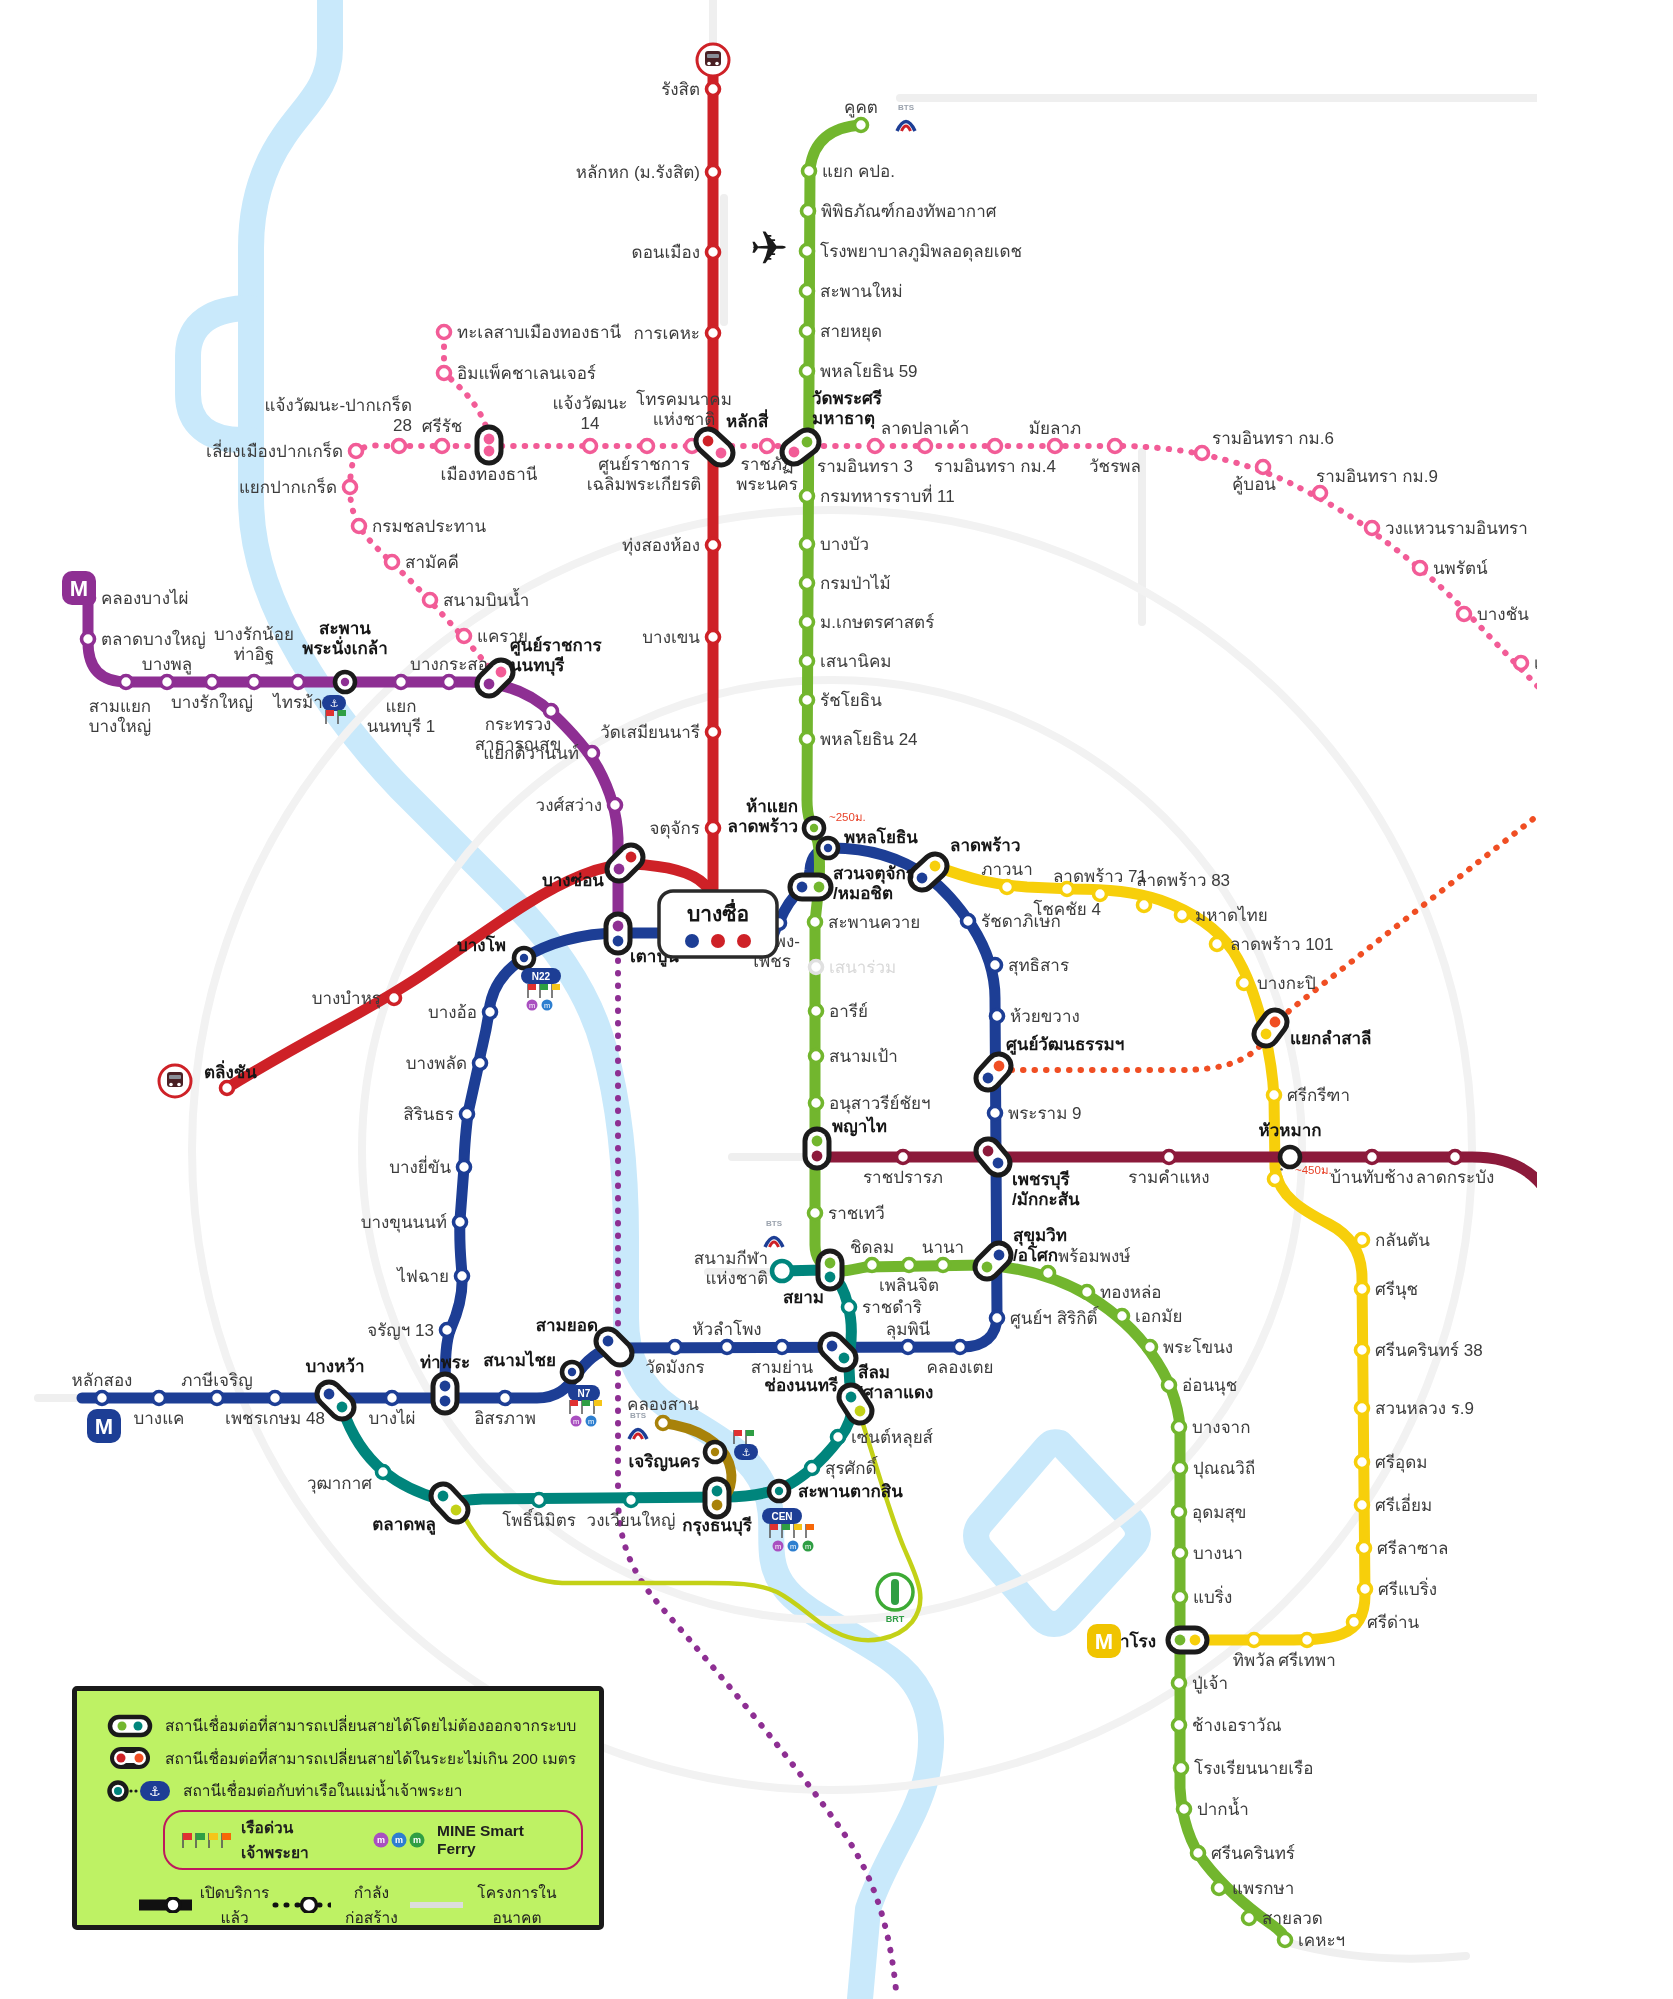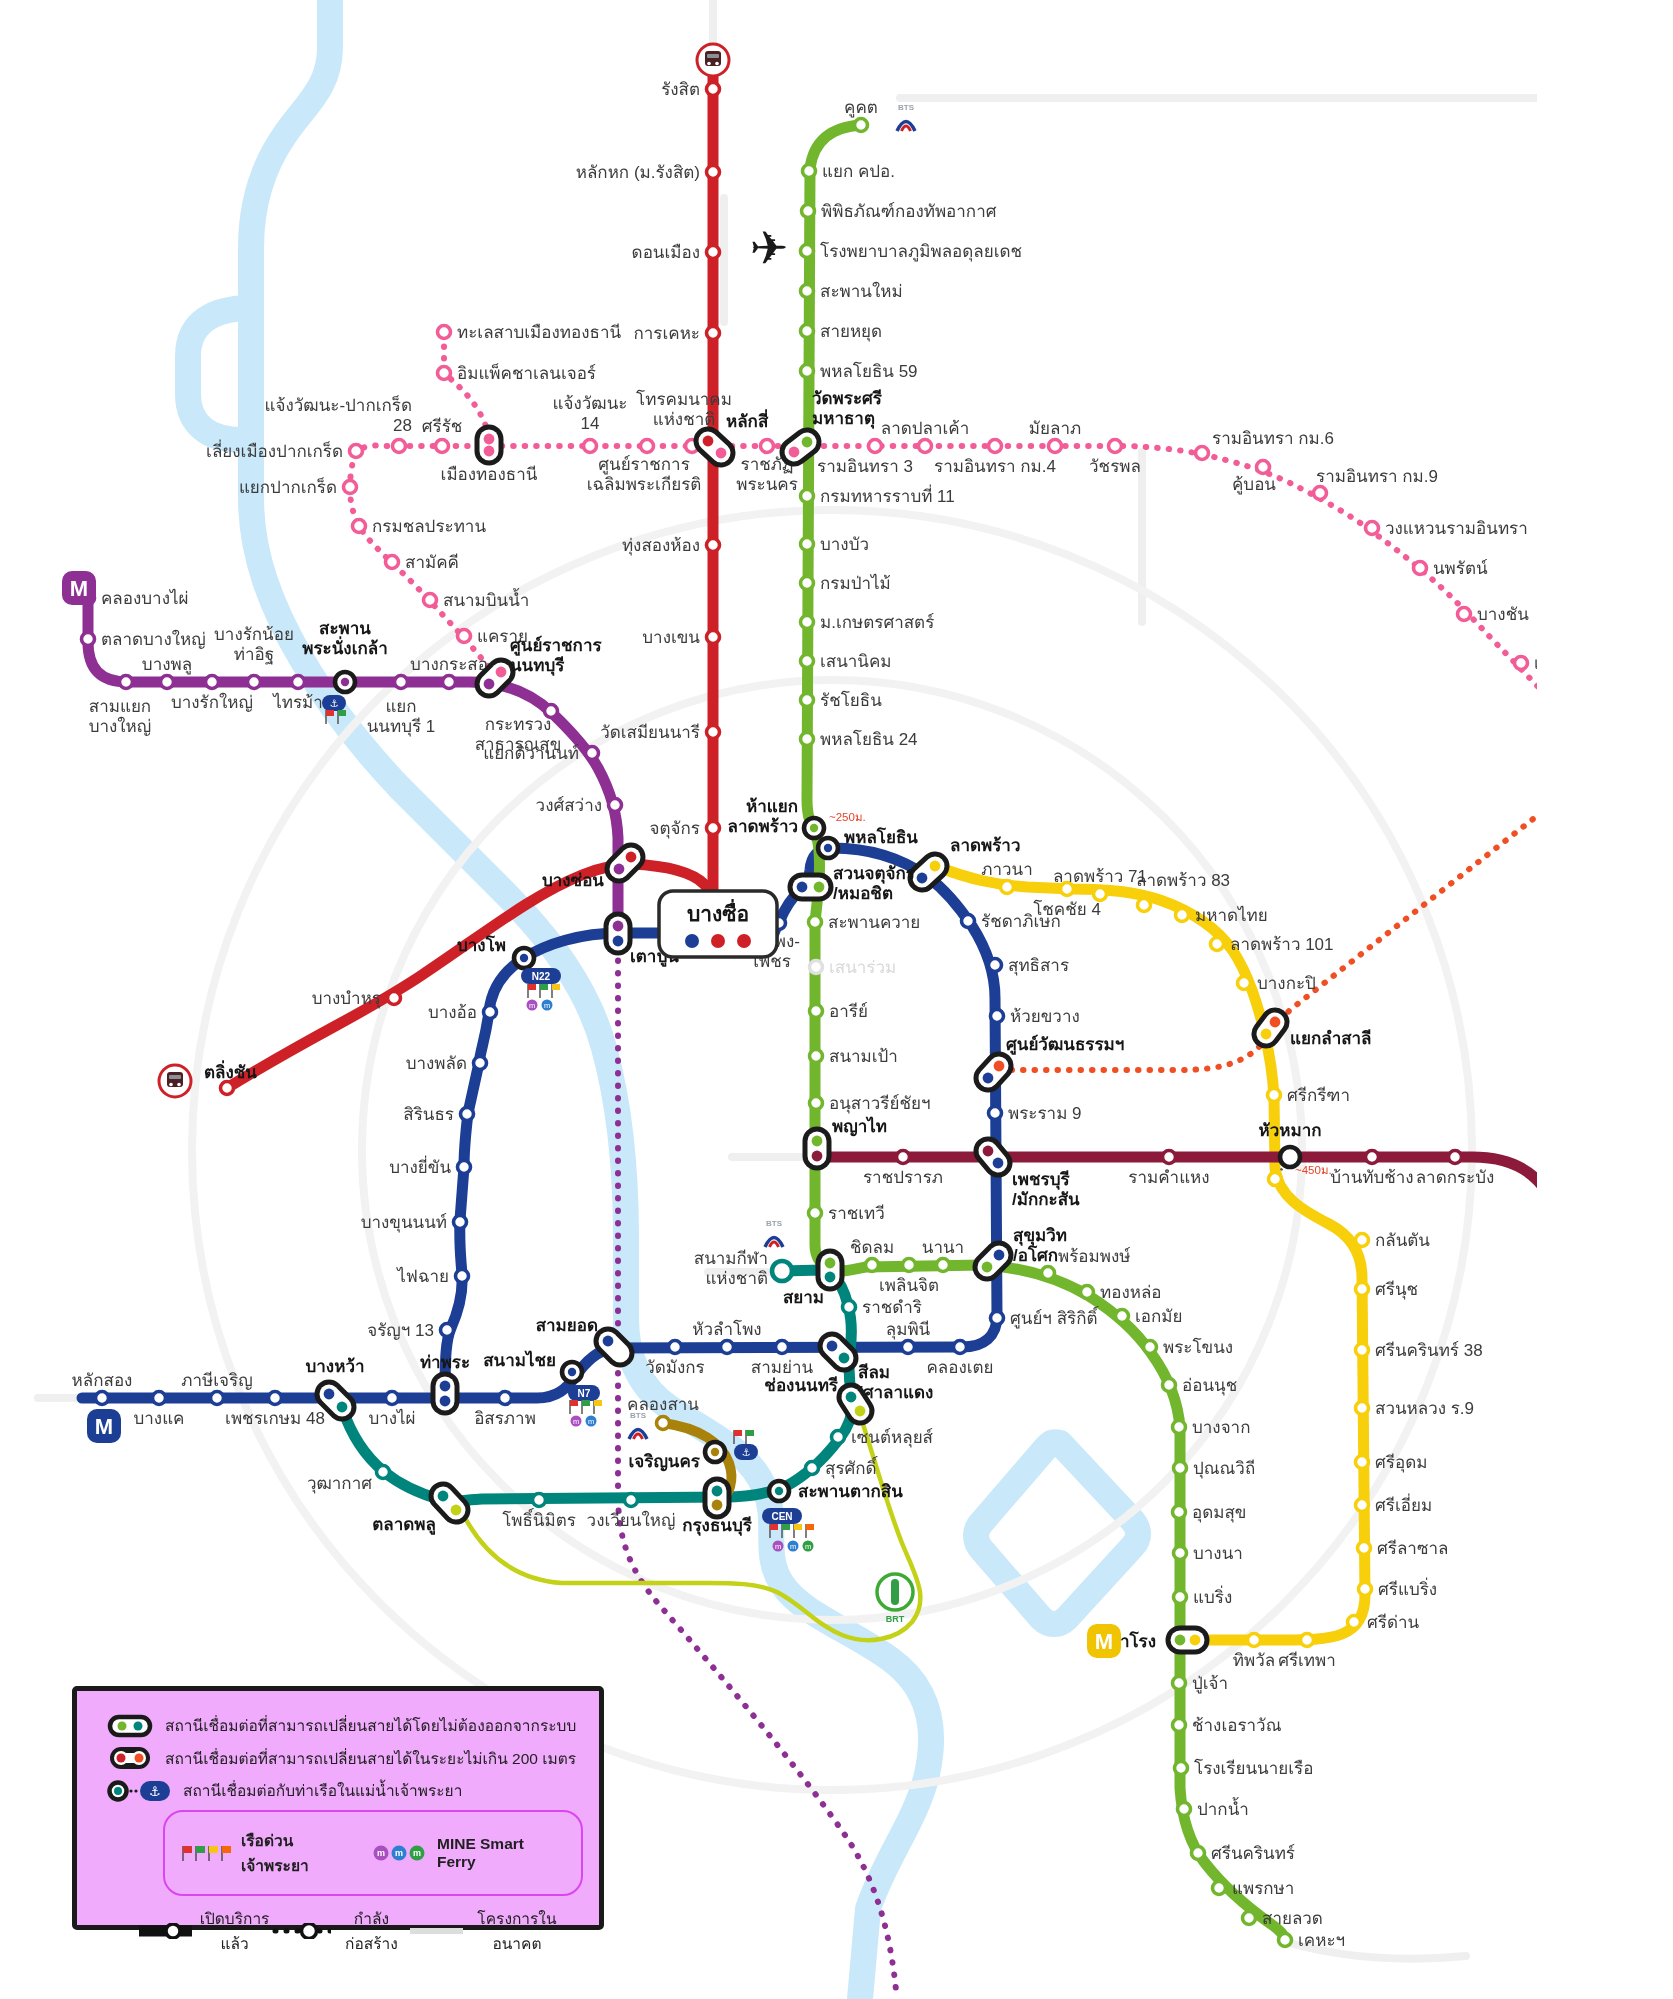--- a/index.html
+++ b/index.html
@@ -1,25 +1,25 @@
 <!DOCTYPE html>
 <html><head>
 <meta charset="utf-8">
 <style>
   html,body{margin:0;padding:0;background:#fff;}
   .stage{position:relative;width:1505px;height:1999px;background:#fff;overflow:hidden;
          font-family:"Liberation Sans",sans-serif;margin-left:32px;}
   svg text{font-family:"Liberation Sans","DejaVu Sans",sans-serif;}
   .legend{position:absolute;left:40px;top:1686px;width:532px;height:244px;box-sizing:border-box;
-          background:#f0abfc;border:5px solid #1a1a1a;border-radius:5px;padding:22px 16px 14px 30px;
+          background:#bef264;border:5px solid #1a1a1a;border-radius:5px;padding:22px 16px 14px 30px;
           font-size:15.5px;color:#1f1f1f;z-index:5;}
   .lg-row{display:flex;align-items:center;gap:12px;margin-bottom:7px;}
   .lg-row svg{flex:0 0 auto;}
-  .lg-ferry{display:flex;align-items:center;gap:10px;border:2px solid #d946ef;border-radius:20px;
-            padding:16px 14px;margin:6px 0 10px 56px;width:fit-content;font-weight:bold;}
+  .lg-ferry{display:flex;align-items:center;gap:10px;border:2px solid #be185d;border-radius:20px;
+            padding:3px 14px;margin:6px 0 10px 56px;width:fit-content;font-weight:bold;}
   .lg-status{display:flex;justify-content:space-between;margin:10px 18px 0 28px;text-align:center;}
   .lg-status .item{display:flex;flex-direction:row;align-items:center;gap:6px;}
 </style>
 </head>
 <body>
 
 <div class="stage">
   <svg id="map-svg" viewBox="0 0 1673 1999" width="1673" height="1999">
       <path d="M 298 -10 L 298 48 C 298 88 272 106 252 136 C 230 168 219 205 219 248 L 219 498 C 219 556 240 608 269 658 C 298 708 330 748 368 788 L 468 888 C 518 938 556 988 572 1048 C 588 1106 594 1168 594 1238 L 594 1318 C 594 1358 608 1388 638 1408 C 676 1433 716 1449 733 1489 C 747 1523 730 1554 750 1584 C 770 1614 818 1630 858 1659 C 898 1688 905 1729 895 1774 C 885 1819 852 1860 836 1909 L 828 1999" fill="none" stroke="#c9e9fb" stroke-width="26" stroke-linecap="round" stroke-linejoin="round"></path>
       <path d="M 219 308 C 182 308 156 322 156 356 L 156 394 C 156 424 176 440 210 440 L 219 440" fill="none" stroke="#c9e9fb" stroke-width="26" stroke-linecap="round" stroke-linejoin="round"></path>

